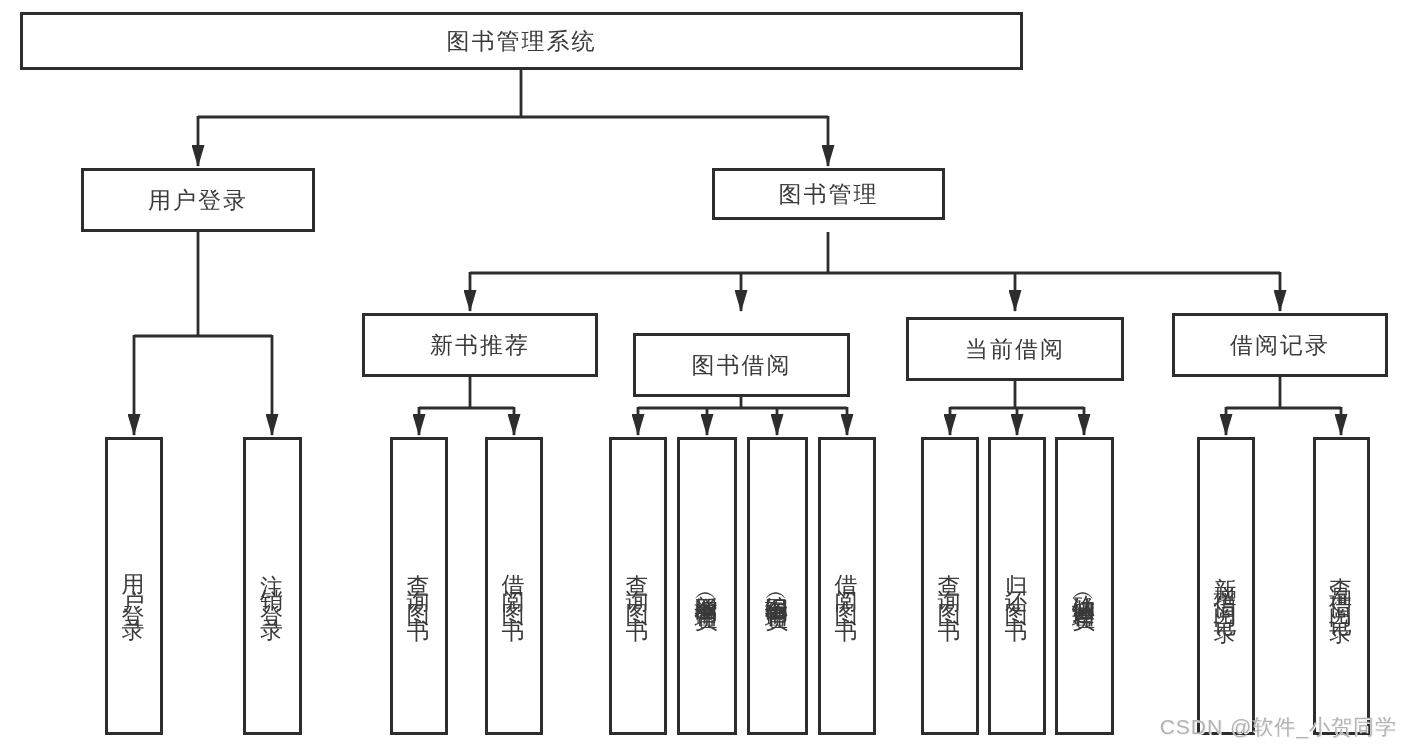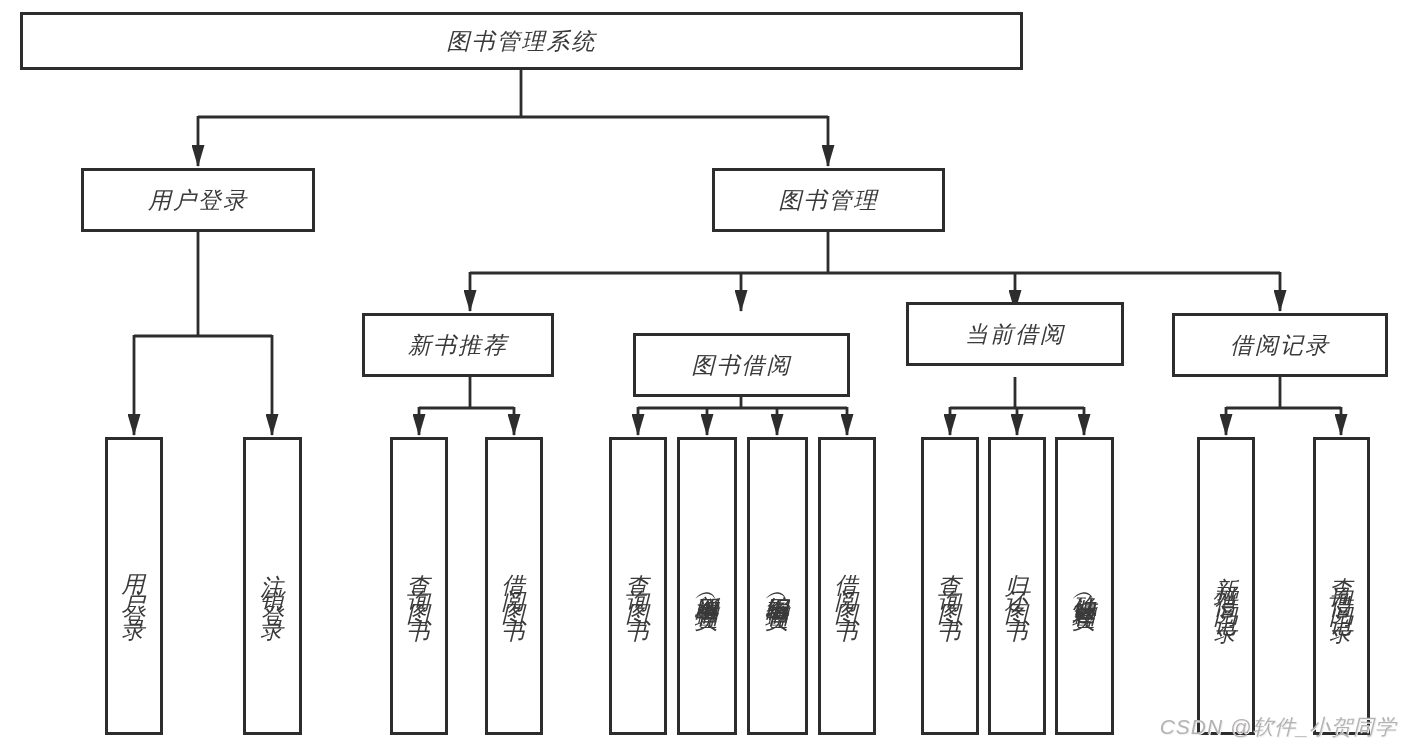--- a/index.html
+++ b/index.html
@@ -8,21 +8,20 @@
     --box-bg:#ffffff;
     --wm:#b5b2b2;
   }
   html,body{margin:0;padding:0;background:#ffffff;}
   #canvas{
     position:relative;
     width:1405px;height:747px;
     background:#ffffff;
     font-family:"Liberation Sans","DejaVu Sans",sans-serif;
     overflow:hidden;
-    font-style:italic;
   }
   #connectors{position:absolute;left:0;top:0;width:1405px;height:747px;}
   #connectors path{stroke:var(--line);stroke-width:2.8;fill:none;}
   #connectors marker path{fill:var(--line);stroke:none;}
   .node{
     position:absolute;
     background:var(--box-bg);
     border:3px solid var(--line);
     box-sizing:border-box;
     display:flex;align-items:center;justify-content:center;
@@ -33,24 +32,24 @@
   }
   .v-node{
     writing-mode:vertical-rl;
     text-orientation:mixed;
     letter-spacing:10px;
     white-space:normal;
   }
   
   #n-root   {left:20px;  top:12px;  width:1003px; height:58px;}
   #n-login  {left:81px;  top:168px; width:234px;  height:64px;}
-  #n-mgmt   {left:712px; top:168px; width:233px;  height:64px;}
-  #n-newrec {left:362px; top:313px; width:192px;  height:64px;}
+  #n-mgmt   {left:712px; top:168px; width:233px;  height:52px;}
+  #n-newrec {left:362px; top:313px; width:236px;  height:64px;}
   #n-borrow {left:633px; top:313px; width:217px;  height:64px;margin-top:20px;}
-  #n-current{left:906px; top:302px; width:218px;  height:64px;}
+  #n-current{left:906px; top:317px; width:218px;  height:64px;}
   #n-records{left:1172px;top:313px; width:216px;  height:64px;}
   #l-1 {left:105px; top:437px;width:58px;height:298px;}
   #l-2 {left:243px; top:437px;width:59px;height:298px;}
   #l-3 {left:390px; top:437px;width:58px;height:298px;}
   #l-4 {left:485px; top:437px;width:58px;height:298px;}
   #l-5 {left:609px; top:437px;width:58px;height:298px;}
   #l-6 {left:677px; top:437px;width:60px;height:298px;}
   #l-7 {left:747px; top:437px;width:61px;height:298px;}
   #l-8 {left:818px; top:437px;width:58px;height:298px;}
   #l-9 {left:921px; top:437px;width:58px;height:298px;}

